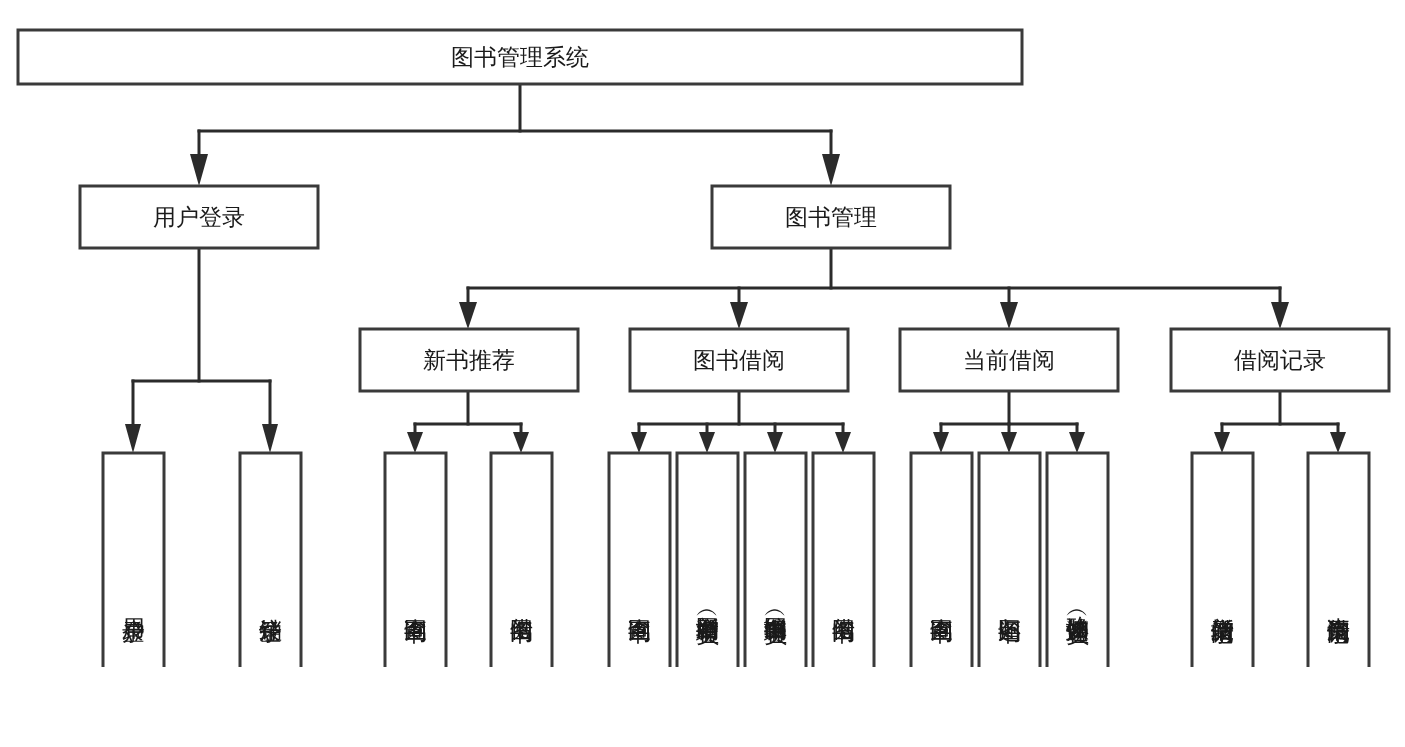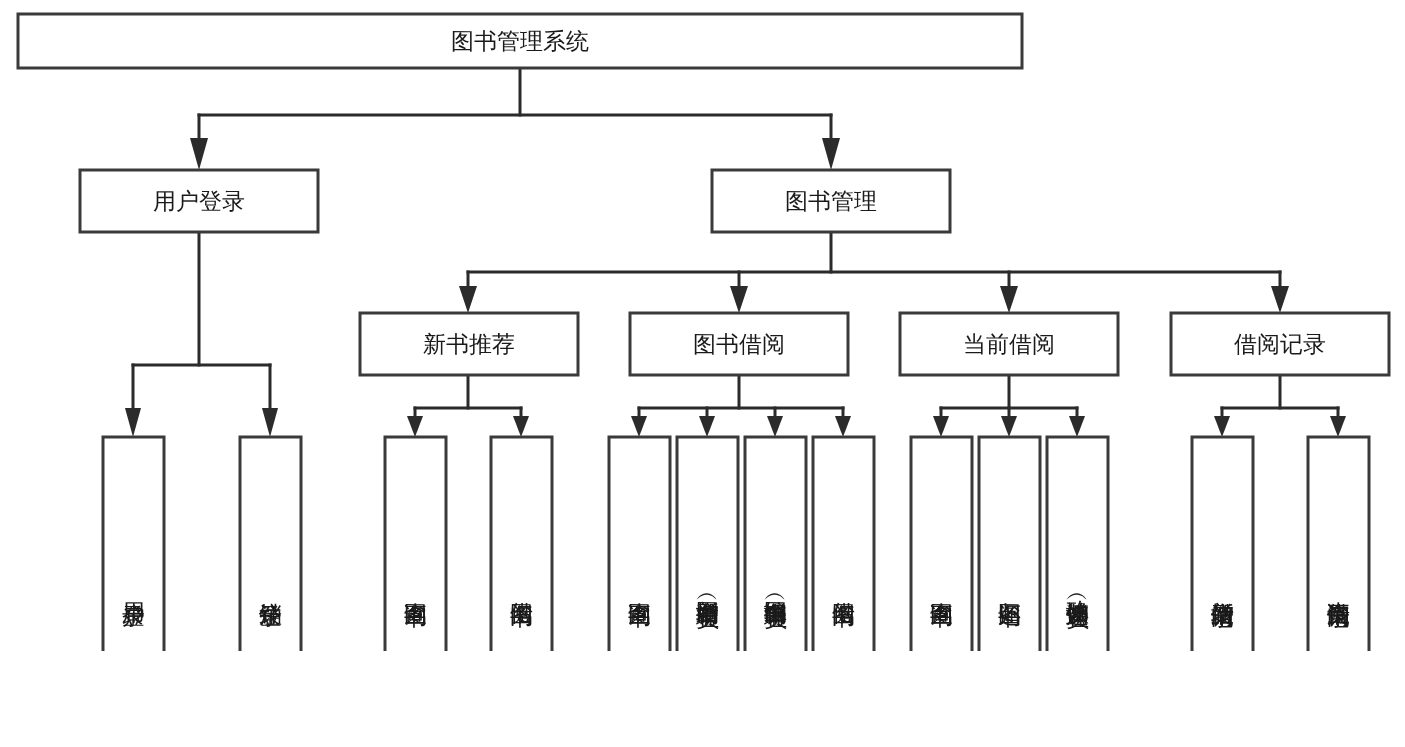--- a/index.html
+++ b/index.html
@@ -9,20 +9,21 @@
   }
   body {
     font-family: "DejaVu Sans", "Liberation Sans", sans-serif;
   }
   #diagram-root {
     position: relative;
     width: 1405px;
     height: 651px;
     background: #ffffff;
     overflow: hidden;
+    margin-top: 16px;
   }
   svg.diagram-canvas {
     position: absolute;
     left: 0;
     top: 0;
     width: 1405px;
     height: 747px;
   }
   .node-box {
     fill: #ffffff;

